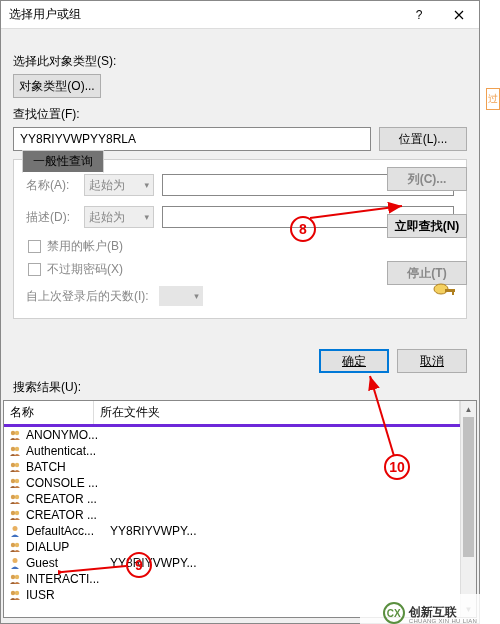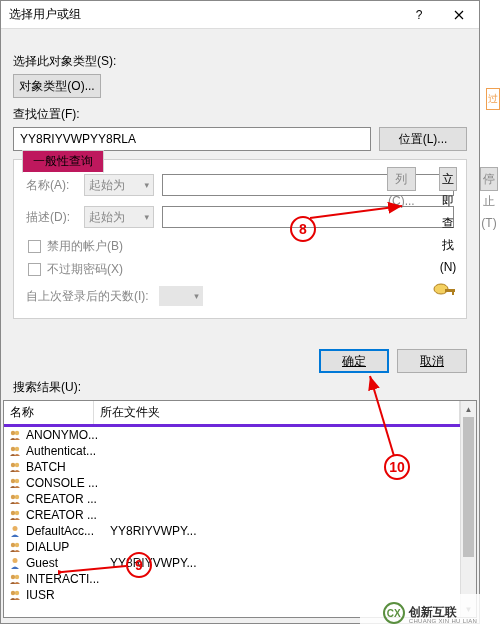--- a/index.html
+++ b/index.html
@@ -12,36 +12,36 @@
 .titlebar .btn { width: 40px; height: 28px; display: flex; align-items: center; justify-content: center; color: #000; }
 .titlebar .btn.close { background: none; }
 
 .content { padding: 20px 12px; background: #f0f0f0; }
 .field-label { margin-top: 4px; margin-bottom: 4px; color: #000; }
 .row { display: flex; gap: 8px; align-items: stretch; margin-bottom: 8px; }
 .text-input { flex: 1; border: 1px solid #888; background: #fff; padding: 4px 6px; height: 24px; }
 .side-btn { width: 88px; height: 24px; border: 1px solid #adadad; background: #e1e1e1; text-align: center; line-height: 22px; cursor: pointer; }
 
 .tab-area { border: 1px solid #d0d0d0; background: #fff; position: relative; padding: 14px 12px 12px; margin-top: 6px; }
-.tab-label { position: absolute; top: -10px; left: 8px; background: #be185d; border: 1px solid #d0d0d0; border-bottom: 1px solid #fff; padding: 2px 10px; }
+.tab-label { position: absolute; top: -10px; left: 8px; background: #737373; border: 1px solid #d0d0d0; border-bottom: 1px solid #fff; padding: 2px 10px; }
 
 .inner-row { display: flex; align-items: center; margin-bottom: 10px; gap: 8px; }
 .inner-label { width: 50px; color: #888; }
 .combo { width: 70px; height: 22px; border: 1px solid #ccc; background: #eee; color: #888; display: flex; align-items: center; justify-content: space-between; padding: 0 4px; }
 .combo .chev { font-size: 9px; color: #888; }
 .text-input2 { flex: 1; border: 1px solid #888; background: #fff; height: 22px; padding: 2px 4px; }
 
 .chk-row { display: flex; align-items: center; gap: 6px; margin-bottom: 6px; color: #888; margin-left: 2px; }
 .chk { width: 13px; height: 13px; border: 1px solid #aaa; background: #fff; }
 
 .days-row { display: flex; align-items: center; gap: 10px; margin-top: 8px; color: #888; }
 .days-combo { width: 44px; height: 20px; background: #e5e5e5; display: flex; align-items: center; justify-content: flex-end; padding-right: 4px; }
 .days-combo .chev { font-size: 9px; color: #888; }
 
-.right-buttons { position: absolute; right: 12px; top: 166px; display: flex; flex-direction: row; gap: 23px; width: 80px; }
+.right-buttons { position: absolute; right: 12px; top: 166px; display: flex; flex-direction: column; gap: 23px; width: 80px; font-weight: bold; }
 .right-buttons .side-btn { width: 80px; }
 .disabled-btn { color: #888; }
 
 .search-icon { position: absolute; right: 20px; top: 278px; width: 28px; height: 22px; }
 
 .bottom-buttons { display: flex; justify-content: flex-end; gap: 8px; padding: 10px 12px 6px; }
 .bottom-buttons .side-btn { width: 70px; text-decoration: underline; }
 .bottom-buttons .default { border: 2px solid #0078d7; line-height: 20px; }
 
 .results-label { padding: 0 12px 4px; }

